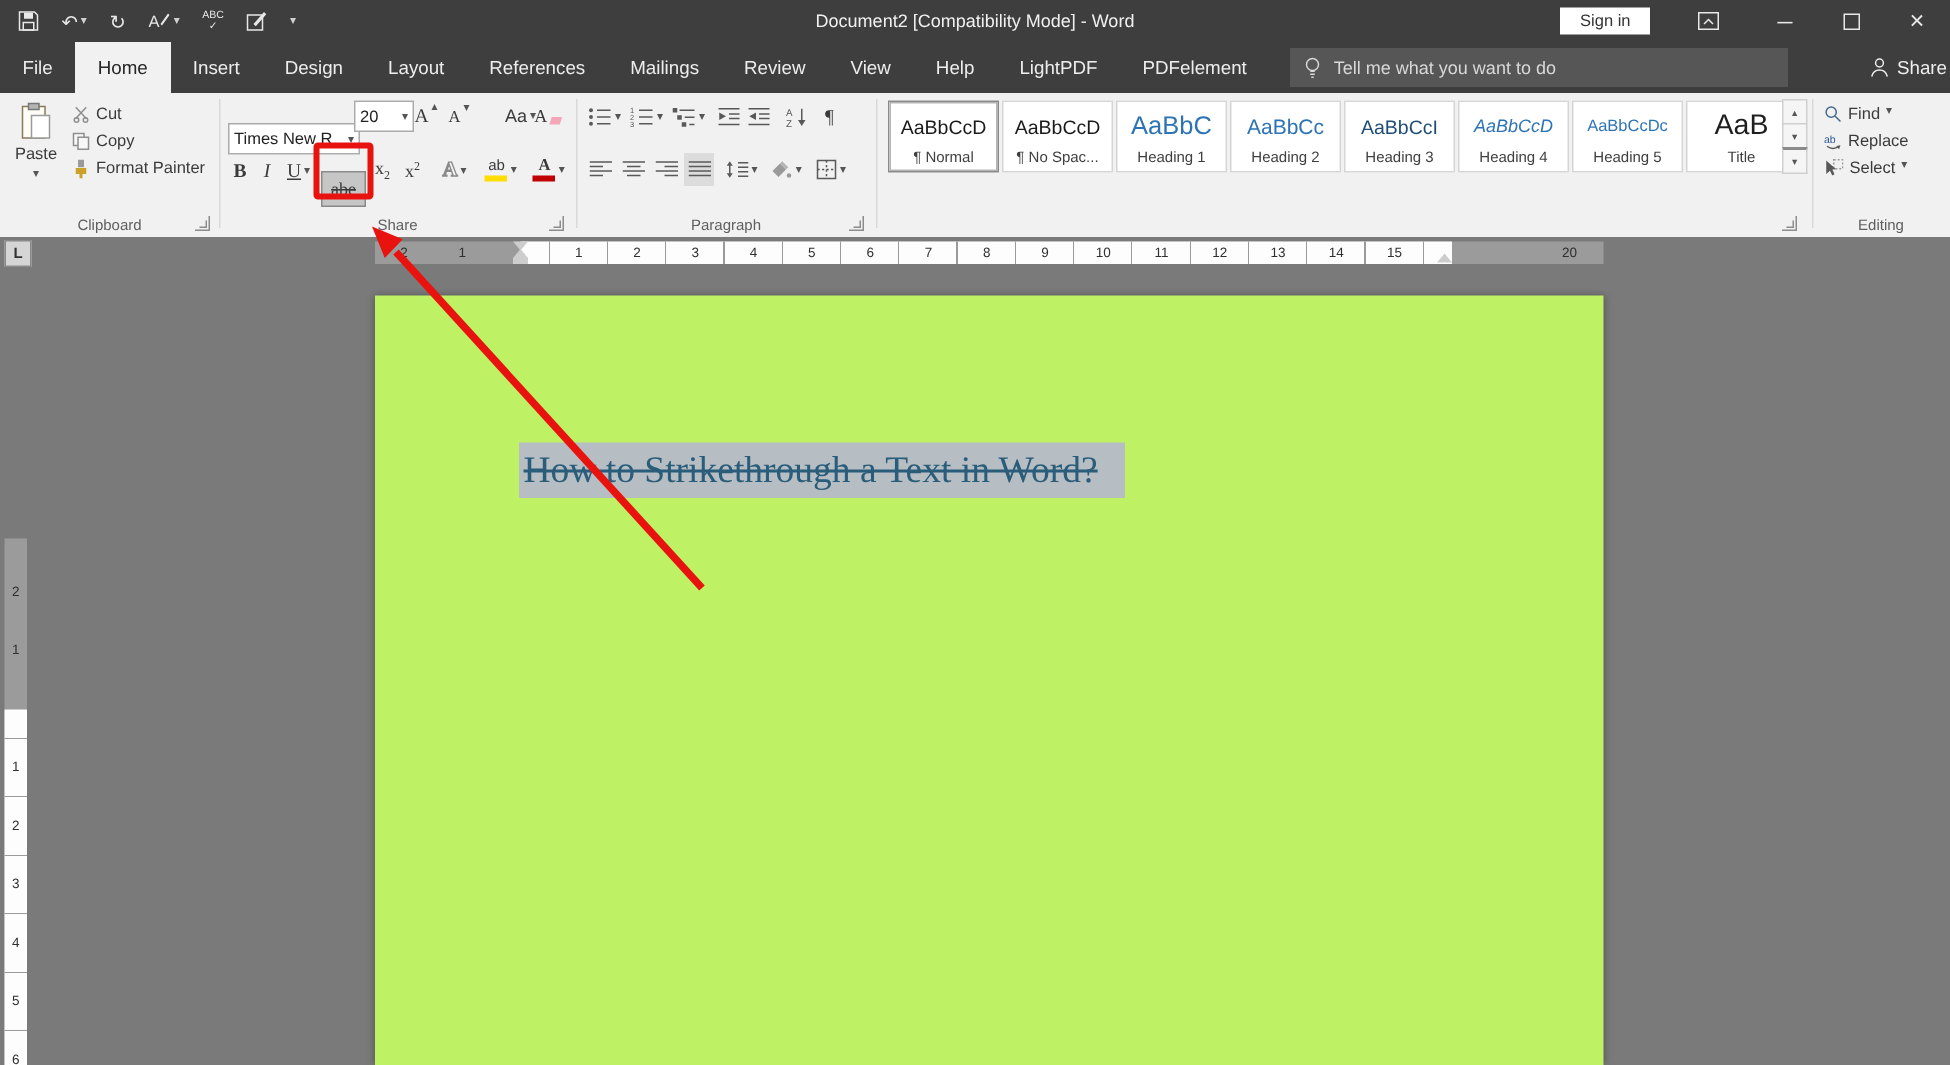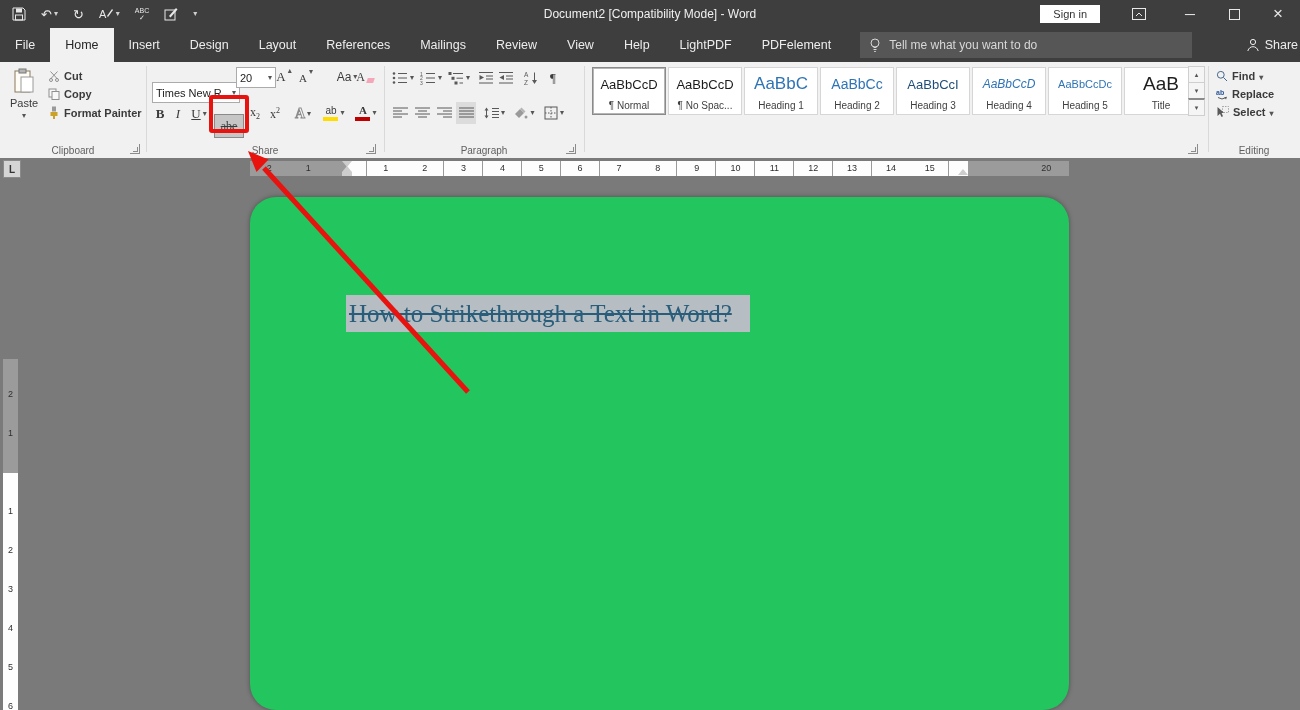--- a/index.html
+++ b/index.html
@@ -34,21 +34,21 @@
   .launcher:after{content:"";position:absolute;right:1px;bottom:1px;width:4px;height:4px;border-right:1px solid #8c8c8c;border-bottom:1px solid #8c8c8c;}
   .rbtn{position:absolute;display:flex;align-items:center;justify-content:center;gap:2px;font-size:11px;color:#3b3b3b;cursor:pointer;}
   .rbtn.pressed{background:#c6c6c6;border:1px solid #8a8a8a;}
   .rbtn.soft{background:#dcdcdc;}
   .dis{color:#8f8f8f;}
   .caret{font-size:8px;color:#555;line-height:1;}
   .combo{position:absolute;background:#fff;border:1px solid #ababab;display:flex;align-items:center;
          font-size:11px;color:#222;padding:0 3px;justify-content:space-between;cursor:pointer;}
   .bigbtn{position:absolute;display:flex;flex-direction:column;align-items:center;justify-content:flex-start;gap:3px;
           font-size:11px;color:#3b3b3b;cursor:pointer;padding-top:4px;}
-  .smallrow{position:absolute;display:flex;align-items:flex-end;gap:4px;font-size:11px;color:#3b3b3b;cursor:pointer;font-weight:bold;}
+  .smallrow{position:absolute;display:flex;align-items:flex-start;gap:4px;font-size:11px;color:#3b3b3b;cursor:pointer;}
   .serif{font-family:"Liberation Serif",serif;}
   .fx-a{color:#f5f5f5;-webkit-text-stroke:0.9px #8a8a8a;font-weight:bold;}
   .colbar{display:block;width:15px;height:4px;margin-top:1px;}
   .stack{display:inline-flex;flex-direction:column;align-items:center;line-height:1;}
   
   .stylecards{position:absolute;left:8px;top:5px;display:flex;gap:2px;}
   .card{width:72px;height:46px;background:#fff;border:1px solid #d6d6d6;display:flex;flex-direction:column;
         align-items:center;justify-content:flex-end;cursor:pointer;overflow:hidden;}
   .card.selected{border:1px solid #8a8a8a;box-shadow:0 0 0 1px #b5b5b5 inset;}
   .card .prev{flex:1;display:flex;align-items:center;white-space:nowrap;font-size:13px;color:#1a1a1a;}
@@ -73,21 +73,21 @@
   .rnum{position:absolute;top:2px;transform:translateX(-50%);font-size:9px;color:#2f2f2f;}
   .tri-down{position:absolute;width:0;height:0;border-left:5px solid transparent;border-right:5px solid transparent;border-top:6px solid #cdcdcd;}
   .tri-up{position:absolute;width:0;height:0;border-left:5px solid transparent;border-right:5px solid transparent;border-bottom:6px solid #cdcdcd;}
   .ind-box{position:absolute;width:10px;height:4px;background:#cdcdcd;}
   .vruler{position:absolute;left:3px;top:180px;width:15px;bottom:0;background:#9b9b9b;}
   .vr-white{position:absolute;left:0;top:114px;width:15px;bottom:0;background:#fdfdfd;
             background-image:repeating-linear-gradient(180deg,transparent 0px,transparent 18.7px,#9a9a9a 18.7px,#9a9a9a 19.5px,transparent 19.5px,transparent 39px);}
   .vnum{position:absolute;left:0;right:0;text-align:center;font-size:9px;color:#2f2f2f;}
   
   .docarea{position:absolute;top:179px;left:0;right:0;bottom:0;}
-  .page{position:absolute;left:250px;top:18px;width:819px;height:513px;background:#22c55e;box-shadow:0 0 5px rgba(0,0,0,.35);border-radius:26px;}
+  .page{position:absolute;left:250px;top:18px;width:819px;height:513px;background:#bef264;box-shadow:0 0 5px rgba(0,0,0,.35);}
   .heading{position:absolute;left:96px;top:98px;height:37px;line-height:37px;
            font-family:"Liberation Serif",serif;font-size:25px;white-space:nowrap;
            text-decoration:line-through;padding:0 18px 0 3px;cursor:text;}
   
   .redbox{position:absolute;left:209px;top:95px;width:40px;height:38px;border:4px solid #e8120e;border-radius:3px;
           box-sizing:border-box;z-index:60;pointer-events:none;}
   .arrow-overlay{position:absolute;left:0;top:0;z-index:60;pointer-events:none;}
 </style>
 </head>
 <body>

